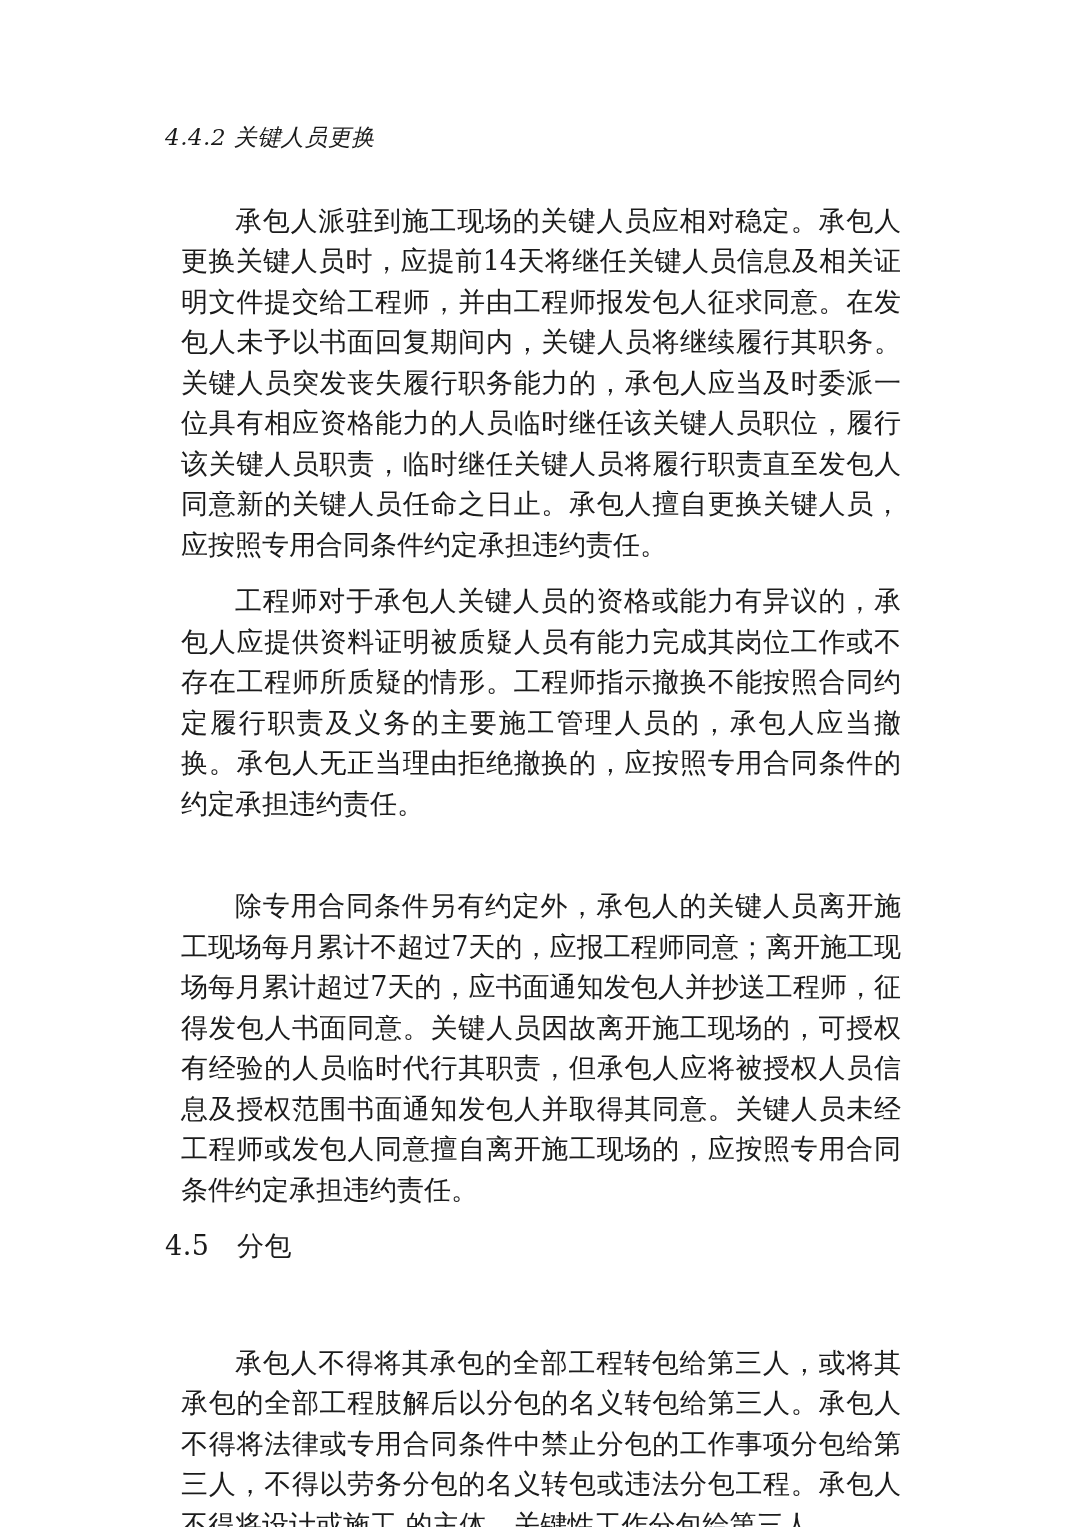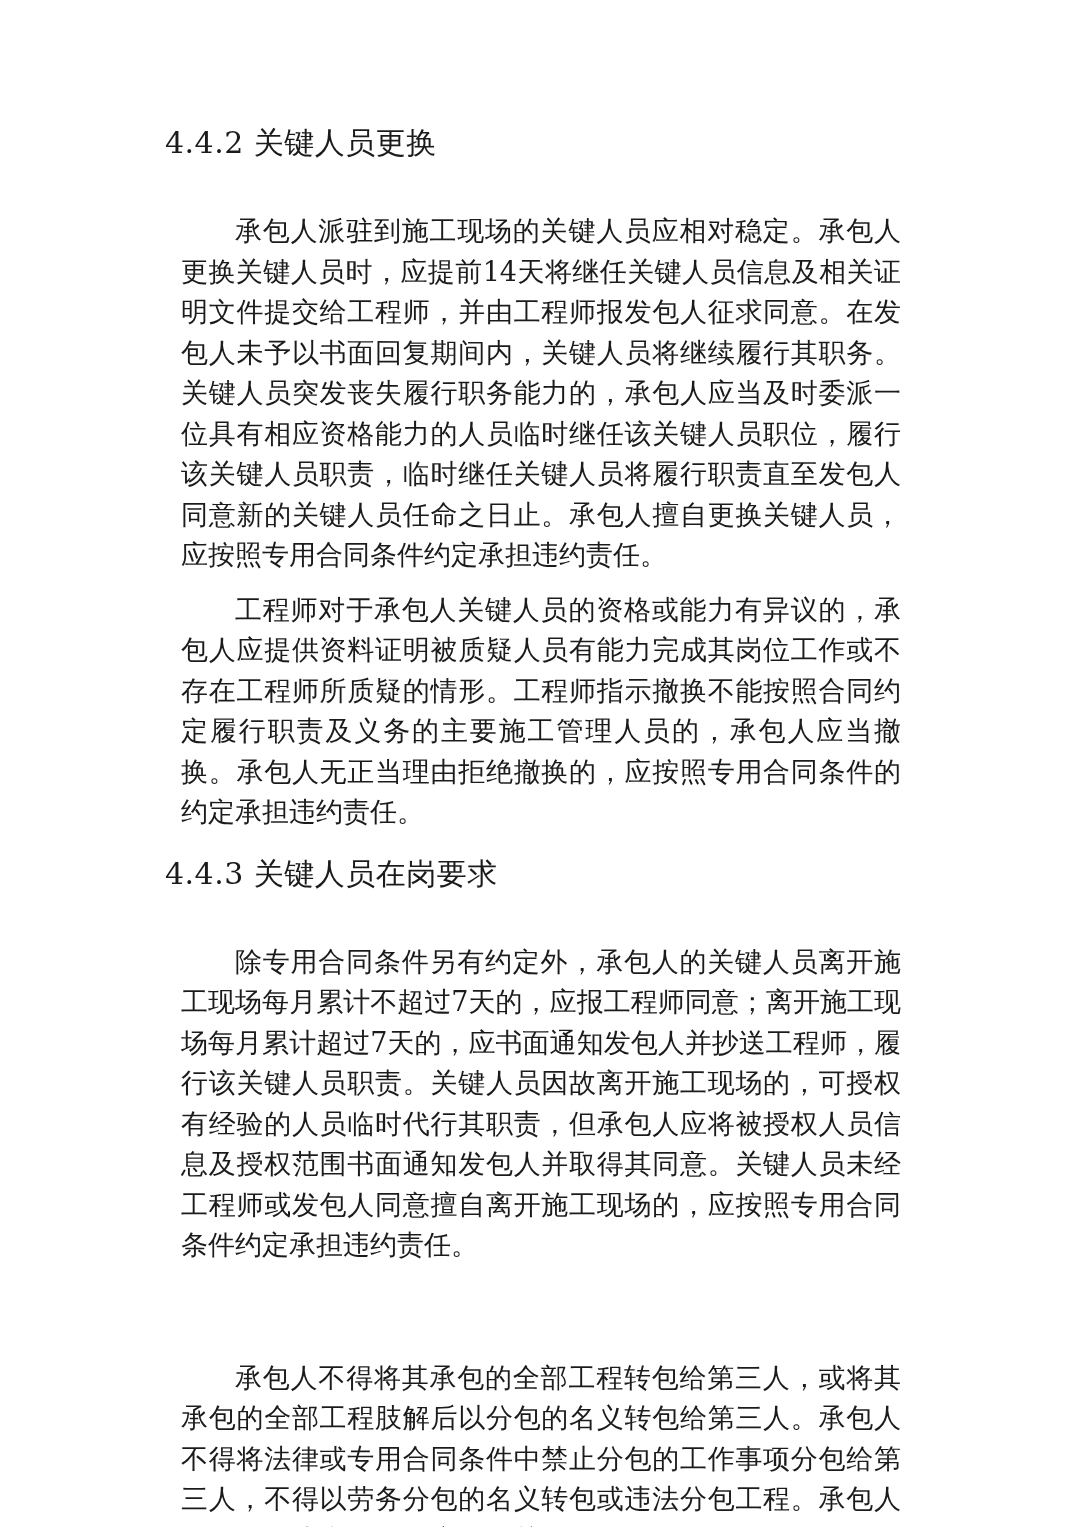--- a/index.html
+++ b/index.html
@@ -15,39 +15,39 @@
     overflow: hidden;
     box-sizing: border-box;
     padding: 120px 165px 0 165px;
     font-family: "DejaVu Serif", "Liberation Serif", serif;
     color: #1b1b1b;
   }
   .doc-body {
     width: 752px;
   }
   .heading {
-    font-size: 30px;
+    font-size: 23px;
     line-height: 1.5;
     margin: 0 0 0 0;
     font-weight: normal;
     letter-spacing: 0.5px;
     font-family: "DejaVu Serif", "Liberation Serif", serif;
+    font-style: italic;
   }
   .para {
     font-size: 27px;
     line-height: 1.50;
     margin: 16px;
     text-align: justify;
     text-justify: inter-ideograph;
     text-indent: 54px;
     letter-spacing: 0px;
   }
   .para.tight {
     margin-top: 0;
-    font-family: Liberation Mono, monospace;
   }
   .spacer-md { height: 30px; }
   .section-label {
     font-size: 27px;
     line-height: 1.5;
     margin: 0;
     letter-spacing: 0.5px;
   }
 </style>
 </head>
@@ -57,26 +57,26 @@
   <div class="doc-body">
 
     <div class="heading">4.4.2 关键人员更换</div>
 
     <div class="spacer-md"></div>
 
     <div class="para">承包人派驻到施工现场的关键人员应相对稳定。承包人更换关键人员时，应提前14天将继任关键人员信息及相关证明文件提交给工程师，并由工程师报发包人征求同意。在发包人未予以书面回复期间内，关键人员将继续履行其职务。关键人员突发丧失履行职务能力的，承包人应当及时委派一位具有相应资格能力的人员临时继任该关键人员职位，履行该关键人员职责，临时继任关键人员将履行职责直至发包人同意新的关键人员任命之日止。承包人擅自更换关键人员，应按照专用合同条件约定承担违约责任。</div>
 
     <div class="para tight">工程师对于承包人关键人员的资格或能力有异议的，承包人应提供资料证明被质疑人员有能力完成其岗位工作或不存在工程师所质疑的情形。工程师指示撤换不能按照合同约定履行职责及义务的主要施工管理人员的，承包人应当撤换。承包人无正当理由拒绝撤换的，应按照专用合同条件的约定承担违约责任。</div>
 
-    <div class="heading">4.4.3 关键人员在岗要求</div>
 
     <div class="spacer-md"></div>
 
-    <div class="para">除专用合同条件另有约定外，承包人的关键人员离开施工现场每月累计不超过7天的，应报工程师同意；离开施工现场每月累计超过7天的，应书面通知发包人并抄送工程师，履行该关键人员职责。关键人员因故离开施工现场的，可授权有经验的人员临时代行其职责，但承包人应将被授权人员信息及授权范围书面通知发包人并取得其同意。关键人员未经工程师或发包人同意擅自离开施工现场的，应按照专用合同条件约定承担违约责任。</div>
+    <div class="para">除专用合同条件另有约定外，承包人的关键人员离开施工现场每月累计不超过7天的，应报工程师同意；离开施工现场每月累计超过7天的，应书面通知发包人并抄送工程师，征得发包人书面同意。关键人员因故离开施工现场的，可授权有经验的人员临时代行其职责，但承包人应将被授权人员信息及授权范围书面通知发包人并取得其同意。关键人员未经工程师或发包人同意擅自离开施工现场的，应按照专用合同条件约定承担违约责任。</div>
 
+    <div class="section-label">4.5　分包</div>
 
     <div class="spacer-md"></div>
 
 
     <div class="spacer-md"></div>
 
     <div class="para">承包人不得将其承包的全部工程转包给第三人，或将其承包的全部工程肢解后以分包的名义转包给第三人。承包人不得将法律或专用合同条件中禁止分包的工作事项分包给第三人，不得以劳务分包的名义转包或违法分包工程。承包人不得将设计或施工 的主体、关键性工作分包给第三人。</div>
 
   </div>
 </div>

